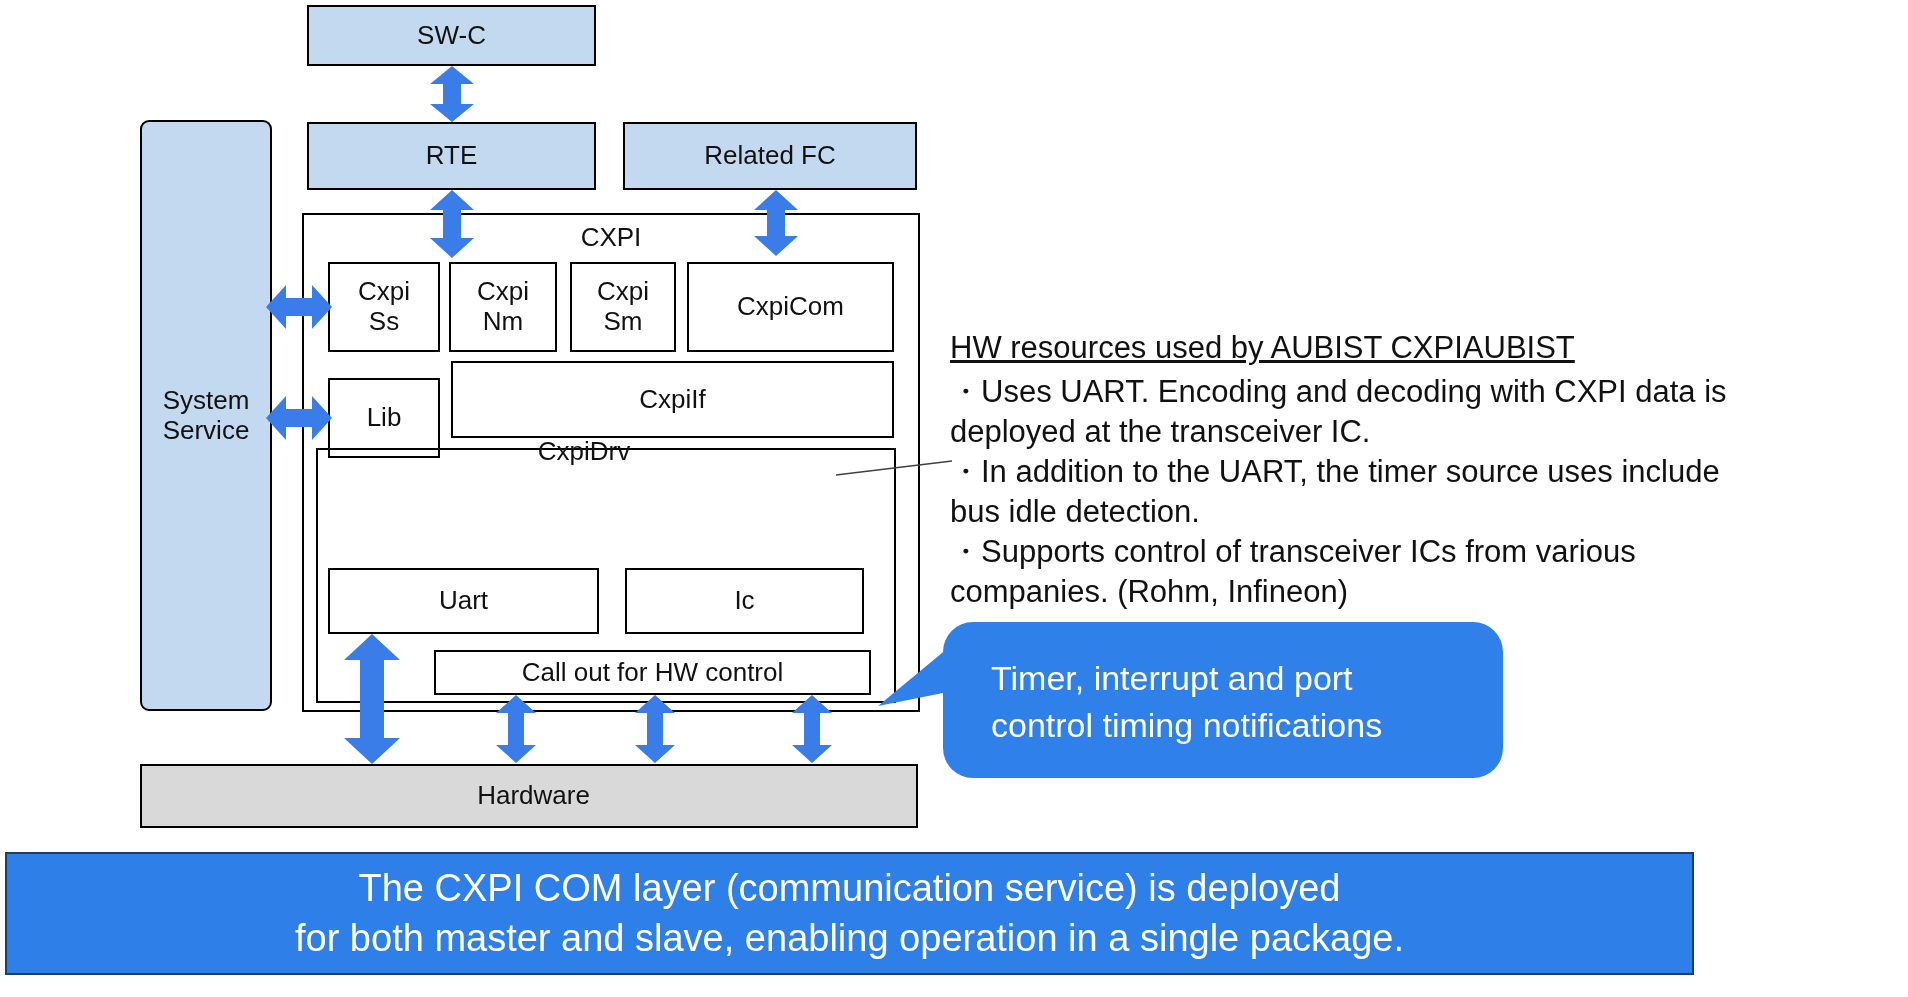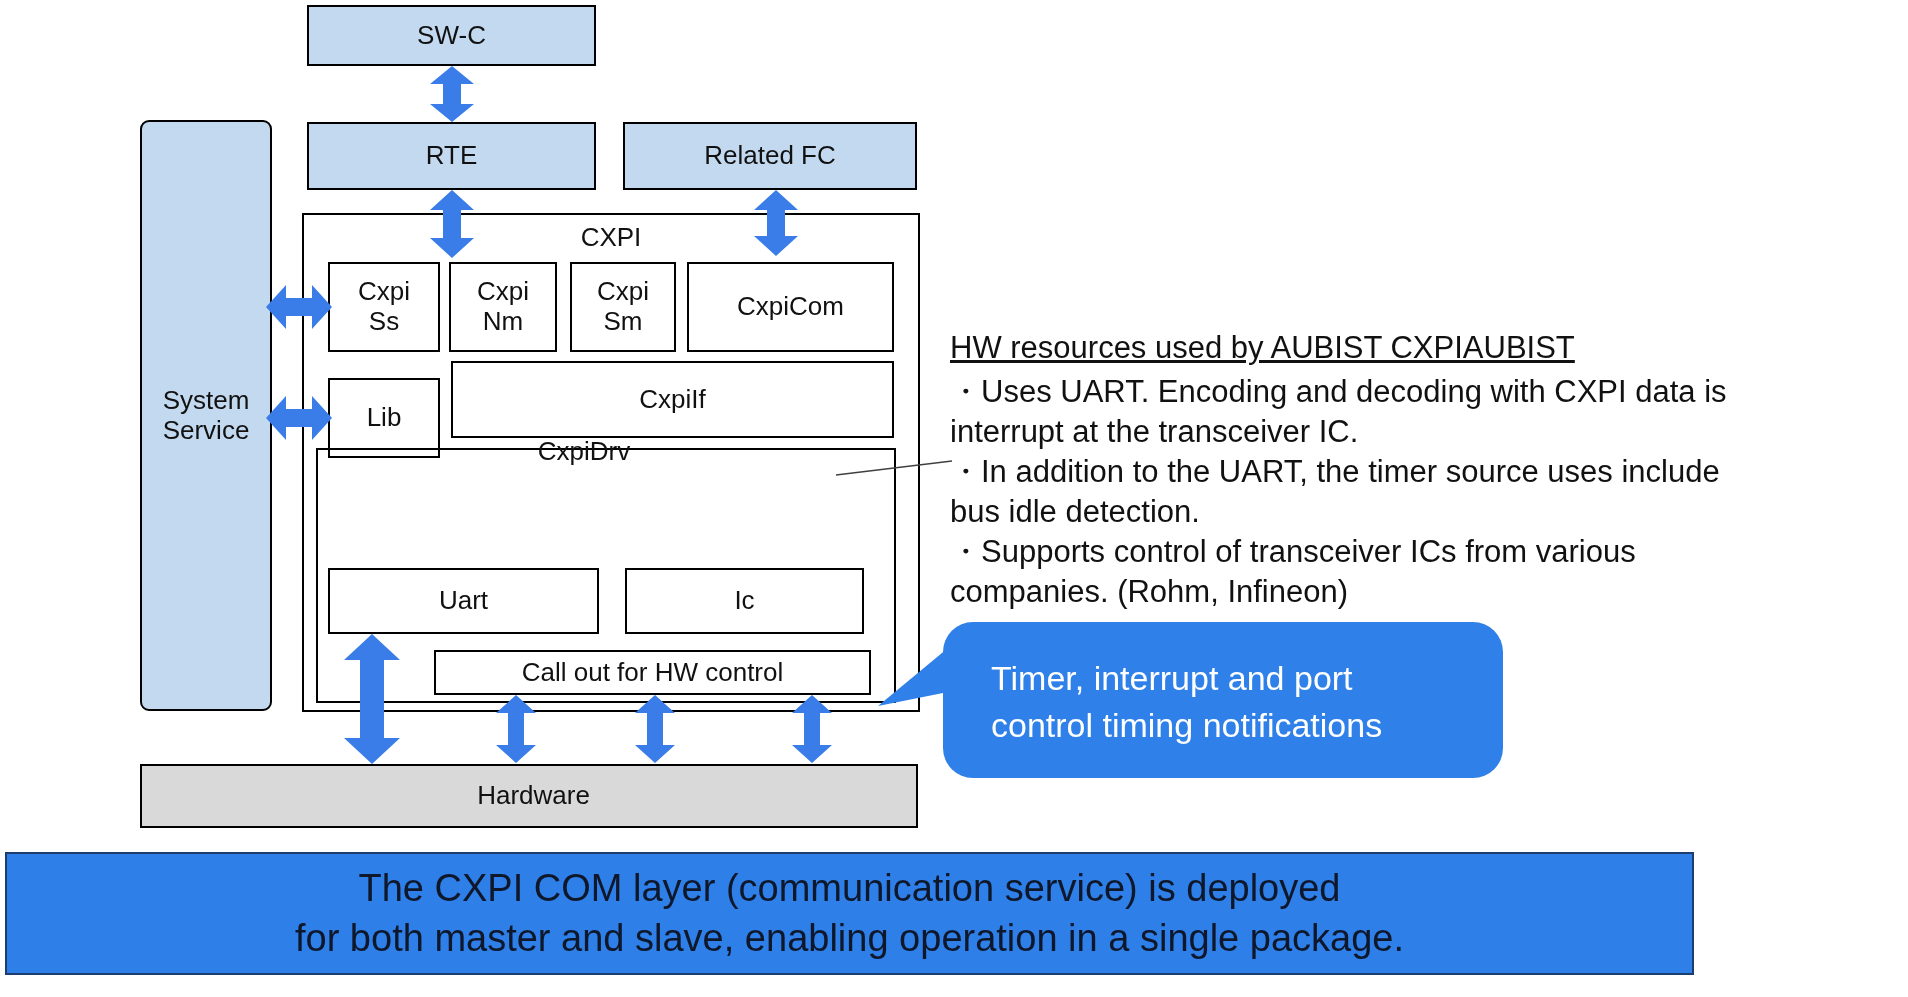--- a/index.html
+++ b/index.html
@@ -26,21 +26,21 @@
   .callout-bubble{
     position:absolute;left:943px;top:622px;width:560px;height:156px;box-sizing:border-box;
     background:var(--callout-blue,#2F80E8);border-radius:30px;color:#fff;
     font-size:34px;line-height:47px;padding:33px 0 0 48px;
   }
   .callout-tail{position:absolute;left:872px;top:640px;}
   .callout-tail polygon{fill:var(--callout-blue,#2F80E8);}
   .banner{
     position:absolute;left:5px;top:852px;width:1689px;height:123px;box-sizing:border-box;
     background:var(--banner-blue,#2E7FE8);border:2px solid var(--banner-border,#1C3D6E);
-    color:#0f172a;font-size:38px;line-height:50px;text-align:center;padding-top:9px;
+    color:#ffffff;font-size:38px;line-height:50px;text-align:center;padding-top:9px;
   }
   .leader-line{position:absolute;left:830px;top:452px;}
   .two-line{display:flex;flex-direction:column;align-items:center;justify-content:center;}
 </style>
 </head>
 <body>
 
 <div id="stage">
 
   <div class="box bluebox" style="left:307px;top:5px;width:289px;height:61px;">SW-C</div>
@@ -106,21 +106,21 @@
     <polygon points="20,0 40,18 28,18 28,50 40,50 20,68 0,50 12,50 12,18 0,18"></polygon>
   </svg>
 
   <svg class="leader-line" width="130" height="30">
     <line x1="6" y1="23" x2="122" y2="9" stroke="#404040" stroke-width="1.5"></line>
   </svg>
 
   <div class="sidenote">
     <div class="sidenote-heading">HW resources used by AUBIST CXPIAUBIST</div>
     <div class="sidenote-line">・Uses UART. Encoding and decoding with CXPI data is</div>
-    <div class="sidenote-line">interrupt at the transceiver IC.</div>
+    <div class="sidenote-line">deployed at the transceiver IC.</div>
     <div class="sidenote-line">・In addition to the UART, the timer source uses include</div>
     <div class="sidenote-line">bus idle detection.</div>
     <div class="sidenote-line">・Supports control of transceiver ICs from various</div>
     <div class="sidenote-line">companies. (Rohm, Infineon)</div>
   </div>
 
   <svg class="callout-tail" width="78" height="74">
     <polygon points="76,8 6,66 76,52"></polygon>
   </svg>
   <div class="callout-bubble">

